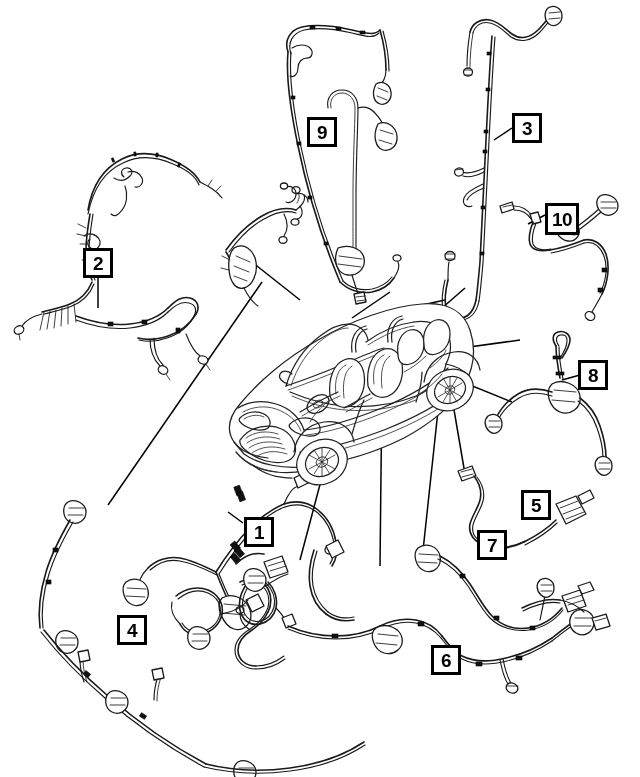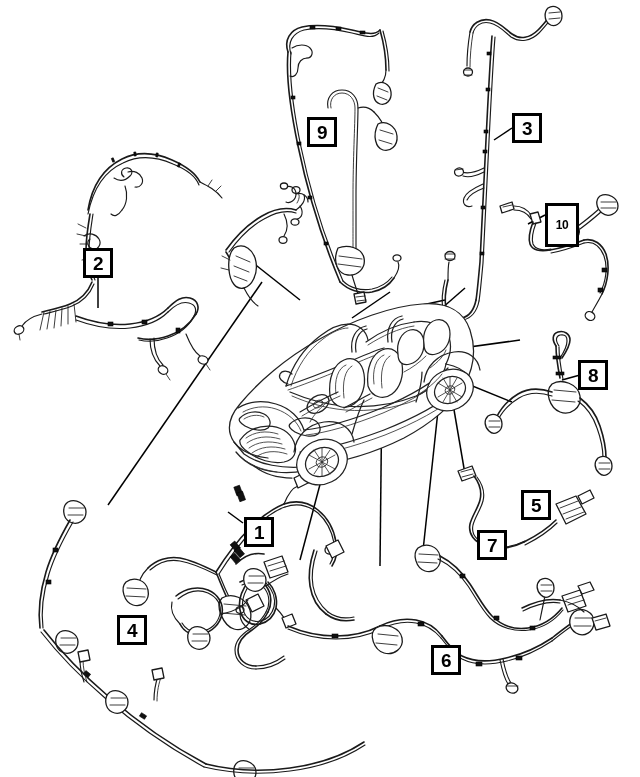--- a/index.html
+++ b/index.html
@@ -763,17 +763,17 @@
   </div>
 
   <div class="callout" style="left:578px; top:360px; width:30px; height:30px; font-size:19px;">
     <span class="callout-num">8</span>
   </div>
 
   <div class="callout" style="left:307px; top:117px; width:30px; height:30px; font-size:19px;">
     <span class="callout-num">9</span>
   </div>
 
-  <div class="callout" style="left:545px; top:203px; width:34px; height:44px; font-size:12px;">
+  <div class="callout" style="left:545px; top:203px; width:34px; height:32px; font-size:19px;">
     <span class="callout-num">10</span>
   </div>
 
 </div>
 
 </body></html>

